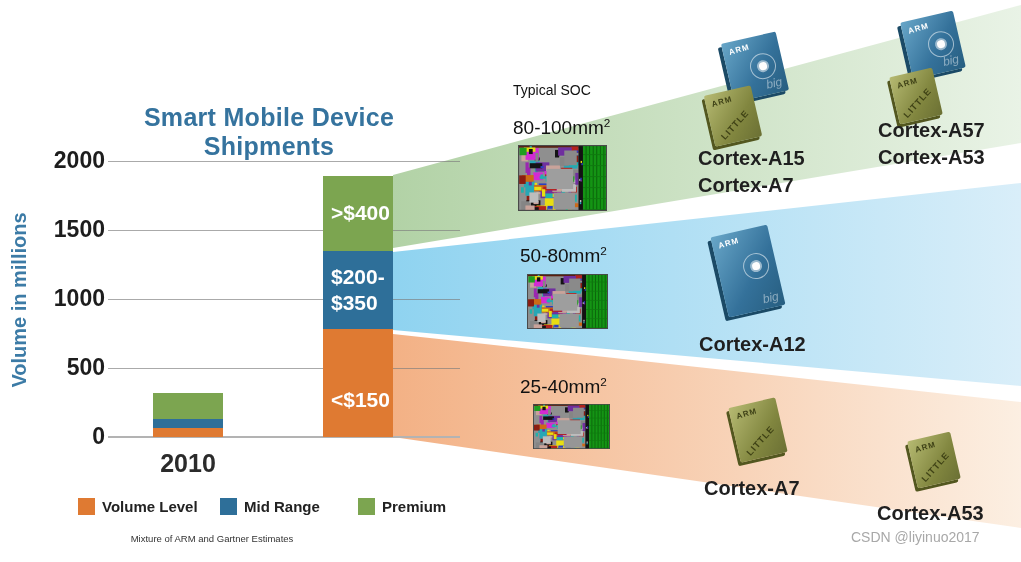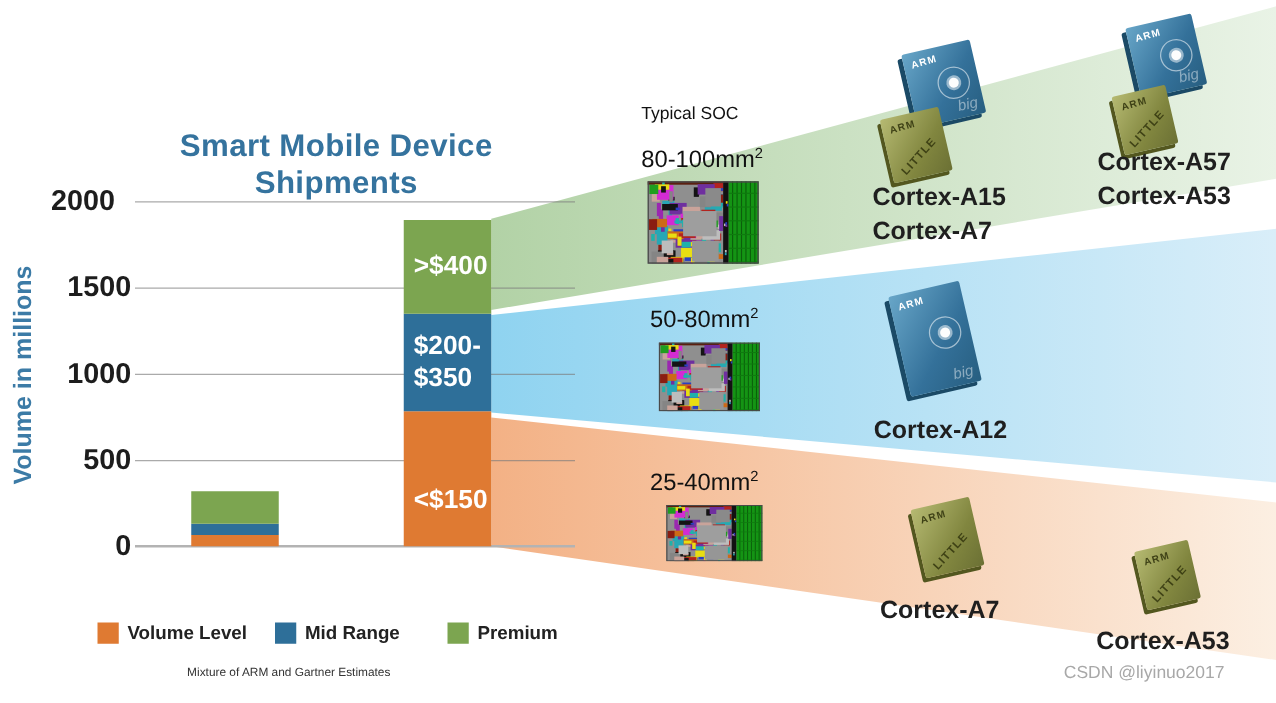--- a/index.html
+++ b/index.html
@@ -85,21 +85,21 @@
   </div>
   <div class="abs legend-item" style="left:220px;top:498px">
     <span class="swatch" style="background: rgb(46, 111, 153);"></span>
     <span>Mid Range</span>
   </div>
   <div class="abs legend-item" style="left:358px;top:498px">
     <span class="swatch" style="background: rgb(124, 165, 80);"></span>
     <span>Premium</span>
   </div>
 
-  <div class="abs footnote" style="left:111px;top:533px;width:240px">Mixture of ARM and Gartner Estimates</div>
+  <div class="abs footnote" style="left:92px;top:533px;width:240px">Mixture of ARM and Gartner Estimates</div>
 
   <div class="abs soc-header" style="left:513px;top:82px">Typical SOC</div>
 
   <div class="abs soc-size" style="left:513px;top:116px">
     <span>80-100mm</span><sup>2</sup>
   </div>
   <svg class="abs die" style="left:518px;top:145px" width="89" height="66" viewBox="0 0 100 72" preserveAspectRatio="none">
       <rect x="0" y="0" width="100" height="72" fill="#8f8f8f"></rect>
       <rect x="0" y="0" width="68" height="3" fill="#5a1f10"></rect>
       <rect x="3.8294181092642248" y="9.717966235242784" width="7.220392819028348" height="8.093891320750117" fill="#c9a39a"></rect>
@@ -543,24 +543,25 @@
   <div class="abs watermark" style="left:851px;top:529px">CSDN @liyinuo2017</div>
 <div class="abs baseline" style="left: 108px; top: 436px; width: 352px;"></div>
     <div class="abs ytick" style="left: 30px; top: 423px; width: 75px;">0</div>
     <div class="abs gridline" style="left: 108px; top: 367.5px; width: 352px;"></div>
     <div class="abs ytick" style="left: 30px; top: 354px; width: 75px;">500</div>
     <div class="abs gridline" style="left: 108px; top: 298.5px; width: 352px;"></div>
     <div class="abs ytick" style="left: 30px; top: 285px; width: 75px;">1000</div>
     <div class="abs gridline" style="left: 108px; top: 229.5px; width: 352px;"></div>
     <div class="abs ytick" style="left: 30px; top: 216px; width: 75px;">1500</div>
     <div class="abs gridline" style="left: 108px; top: 160.5px; width: 352px;"></div>
-    <div class="abs ytick" style="left: 17px; top: 147px; width: 75px;">2000</div>
+    <div class="abs ytick" style="left: 30px; top: 147px; width: 75px;">2000</div>
     <div class="abs seg" style="left: 153px; top: 428.03px; width: 70px; height: 8.97px; background: rgb(223, 122, 50);"></div>
     <div class="abs seg" style="left: 153px; top: 419.06px; width: 70px; height: 8.97px; background: rgb(46, 111, 153);"></div>
     <div class="abs seg" style="left: 153px; top: 392.84px; width: 70px; height: 26.22px; background: rgb(124, 165, 80);"></div>
+    <div class="abs xtick" style="left: 143px; top: 449px; width: 90px;">2010</div>
     <div class="abs seg" style="left: 323px; top: 329.36px; width: 70px; height: 107.64px; background: rgb(223, 122, 50);"></div>
     <div class="abs seglabel" style="left: 331px; top: 346px; height: 107.64px; display: flex; align-items: center;">&lt;$150</div>
     <div class="abs seg" style="left: 323px; top: 250.7px; width: 70px; height: 78.66px; background: rgb(46, 111, 153);"></div>
     <div class="abs seglabel" style="left: 331px; top: 250.7px; height: 78.66px; display: flex; align-items: center;">$200-
 $350</div>
     <div class="abs seg" style="left: 323px; top: 176.18px; width: 70px; height: 74.52px; background: rgb(124, 165, 80);"></div>
     <div class="abs seglabel" style="left: 331px; top: 176.18px; height: 74.52px; display: flex; align-items: center;">&gt;$400</div>
   </div>
 
 </body></html>

